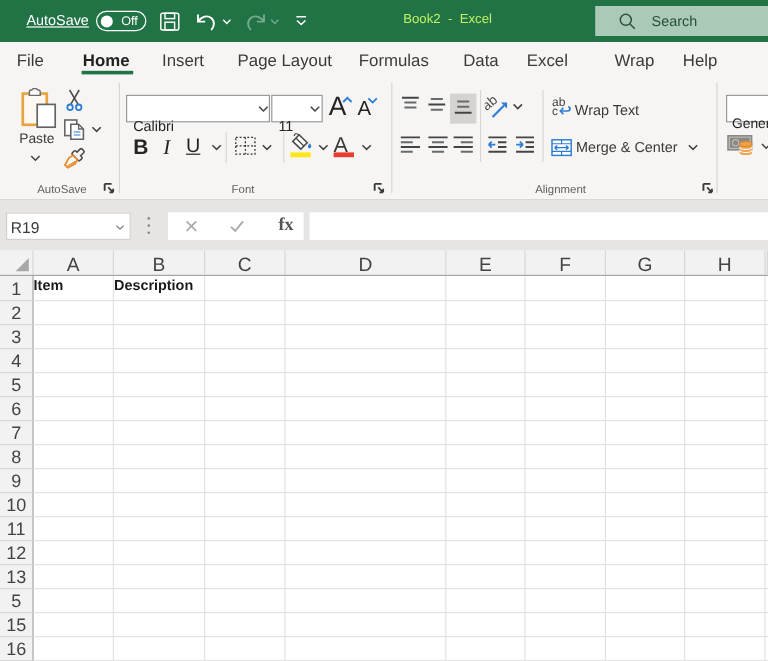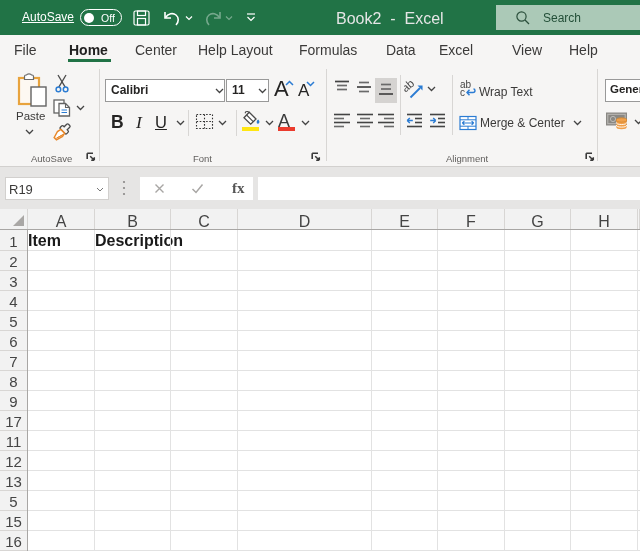--- a/index.html
+++ b/index.html
@@ -7,39 +7,39 @@
 body { font-family:"Liberation Sans", sans-serif; }
 #app { position:absolute; top:0; left:0; width:640px; height:551px; background:#fff; }
 .abs { position:absolute; }
 
 
 #titlebar { position:absolute; top:0; left:0; width:640px; height:35px; background:#217346; }
 #autosave { position:absolute; left:22px; top:10px; color:#fff; font-size:12px;text-decoration:underline; }
 #toggle { position:absolute; left:80px; top:9px; width:42px; height:17px; border:1px solid #fff; border-radius:9px; }
 #toggle .knob { position:absolute; left:2.5px; top:2.5px; width:10px; height:10px; border-radius:50%; background:#fff; }
 #toggle .lbl { position:absolute; left:20px; top:2px; color:#fff; font-size:10.5px; }
-#title { position:absolute; left:336px; top:10px; color:#e5e5e5; font-size:16px; }
+#title { position:absolute; left:336px; top:10px; color:#bef264; font-size:11px; }
 #searchbox { position:absolute; left:496px; top:5px; width:172px; height:25px; background:#abc9b7;text-decoration:underline; }
 #searchbox svg { position:absolute; left:19px; top:5px; }
 #searchbox span { position:absolute; left:47px; top:6px; font-size:12px; color:#234f38; }
 
 
 #menubar { position:absolute; top:35px; left:0; width:640px; height:30px; background:#f6f5f4; }
 .mtab { position:absolute; top:7px; font-size:14px; color:#3b3a39; }
 #menubar .home { font-weight:bold; color:#212121; }
 #homeline { position:absolute; left:68px; top:24px; width:43px; height:3px; background:#217346; }
 
 
 #ribbon { position:absolute; top:65px; left:0; width:640px; height:102px; background:#f6f5f4; border-bottom:1px solid #d2d0ce; }
 .gsep { position:absolute; top:4px; height:92px; width:1px; background:#d8d6d4; }
 .glabel { position:absolute; top:88px; font-size:9.5px; color:#605e5c; }
 .launch { position:absolute; top:87px; }
 .isep { position:absolute; top:8px; height:62px; width:1px; background:#d8d6d4; }
 .combo { position:absolute; background:#fff; border:1px solid #999; }
-.combo .txt { position:absolute; left:5px; top:3px; font-size:12px; color:#252423;font-weight:bold; }
+.combo .txt { position:absolute; left:5px; top:18px; font-size:12px; color:#252423; }
 .chev { stroke:#444; stroke-width:1.3; fill:none; }
 .ribtext { font-size:12px; color:#3b3a39;text-align:right; }
 
 
 #fbar { position:absolute; top:167px; left:0; width:640px; height:42px; background:#e6e5e4; }
 #namebox { position:absolute; left:5px; top:10px; width:104px; height:23px; background:#fff; border:1px solid #d2d0ce; }
 #namebox span { position:absolute; left:3px; top:4px; font-size:13px; color:#3b3a39; }
 #fxbox { position:absolute; left:140px; top:10px; width:113px; height:23px; background:#fff; }
 #finput { position:absolute; left:258px; top:10px; width:382px; height:23px; background:#fff; }
 
@@ -47,21 +47,21 @@
 #sheet { position:absolute; top:209px; left:0; width:640px; height:342px; background:#fff; }
 #colhead { position:absolute; top:0; left:0; width:640px; height:21px; background:#f2f2f2; border-bottom:1px solid #a8a6a4; }
 .ch { position:absolute; top:0; height:20px; border-right:1px solid #d8d6d4; color:#444; font-size:16px; text-align:center; line-height:26px; }
 #corner { position:absolute; left:0; top:0; width:28px; height:20px; border-right:1px solid #d8d6d4; }
 #corner svg { position:absolute; right:2px; bottom:2px; }
 #rowhead { position:absolute; left:0; top:21px; width:28px; height:321px; background:#f2f2f2; border-right:1px solid #a8a6a4; }
 .rh { position:absolute; left:0; width:27px; height:21px; border-bottom:1px solid #d8d6d4; color:#444; font-size:15px; text-align:center; line-height:23px; }
 #grid { position:absolute; left:28px; top:21px; width:612px; height:321px; }
 .vline { position:absolute; top:0; width:1px; height:321px; background:#e2e2e2; }
 .hline { position:absolute; left:0; width:613px; height:1px; background:#e2e2e2; }
-.cellt { position:absolute; font-size:16px; font-weight:bold; color:#1a1a1a; line-height:1.2; }
+.cellt { position:absolute; font-size:12px; font-weight:bold; color:#1a1a1a; line-height:1.2; }
 </style>
 </head>
 <body>
 <div id="app">
 
   <div id="titlebar">
     <span id="autosave">AutoSave</span>
     <div id="toggle">
         <div class="knob"></div>
         <span class="lbl">Off</span>
@@ -99,26 +99,26 @@
           <circle cx="6.5" cy="6.5" r="4.6" fill="none" stroke="#2a4f3b" stroke-width="1.2"></circle>
           <path d="M10 10 L14 14" stroke="#2a4f3b" stroke-width="1.2"></path>
         </svg>
       <span>Search</span>
     </div>
   </div>
 
   <div id="menubar">
     <span class="mtab" style="left:14px">File</span>
     <span class="mtab home" style="left:69px">Home</span>
-    <span class="mtab" style="left:135px">Center</span>
-    <span class="mtab" style="left:198px">Help Layout</span>
+    <span class="mtab" style="left:135px">Insert</span>
+    <span class="mtab" style="left:198px">Page Layout</span>
     <span class="mtab" style="left:299px">Formulas</span>
     <span class="mtab" style="left:386px">Data</span>
     <span class="mtab" style="left:439px">Excel</span>
-    <span class="mtab" style="left:512px">View</span>
+    <span class="mtab" style="left:512px">Wrap</span>
     <span class="mtab" style="left:569px">Help</span>
     <div id="homeline"></div>
   </div>
 
   <div id="ribbon">
     <div class="gsep" style="left:99px"></div>
     <div class="gsep" style="left:326px"></div>
     <div class="gsep" style="left:597px"></div>
     <span class="glabel" style="left:31px">AutoSave</span>
     <span class="glabel" style="left:193px">Font</span>
@@ -366,21 +366,21 @@
     <div id="rowhead">
         <div class="rh" style="top: 0px;">1</div>
         <div class="rh" style="top: 20px;">2</div>
         <div class="rh" style="top: 40px;">3</div>
         <div class="rh" style="top: 60px;">4</div>
         <div class="rh" style="top: 80px;">5</div>
         <div class="rh" style="top: 100px;">6</div>
         <div class="rh" style="top: 120px;">7</div>
         <div class="rh" style="top: 140px;">8</div>
         <div class="rh" style="top: 160px;">9</div>
-        <div class="rh" style="top: 180px;">17</div>
+        <div class="rh" style="top: 180px;">10</div>
         <div class="rh" style="top: 200px;">11</div>
         <div class="rh" style="top: 220px;">12</div>
         <div class="rh" style="top: 240px;">13</div>
         <div class="rh" style="top: 260px;">5</div>
         <div class="rh" style="top: 280px;">15</div>
         <div class="rh" style="top: 300px;">16</div>
       </div>
     <div id="grid">
       <div class="cellt" style="left:0px;top:1px">Item</div>
       <div class="cellt" style="left:67px;top:1px">Description</div>

